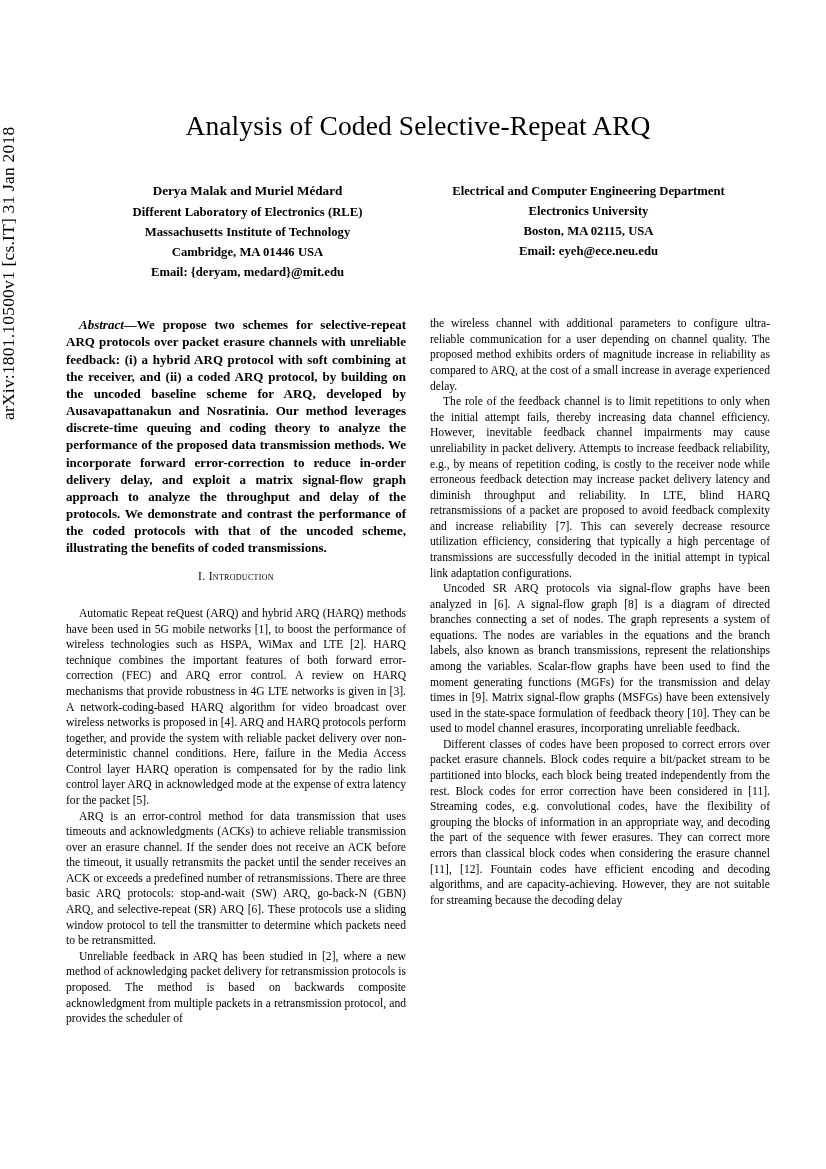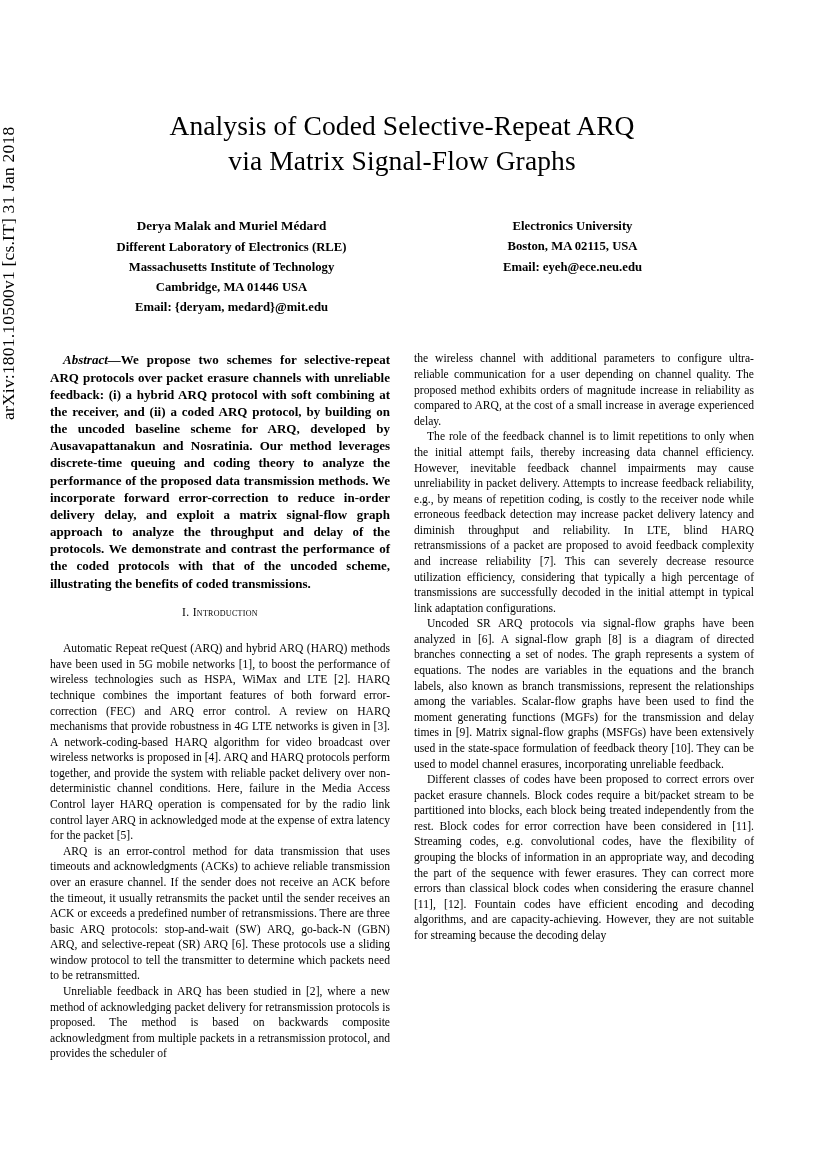--- a/index.html
+++ b/index.html
@@ -32,21 +32,21 @@
     transform-origin: 30px 30px;
     font-family: "Liberation Serif", serif;
     font-size: 17.5px;
     letter-spacing: 0.2px;
     white-space: nowrap;
     color: #000;
   }
 
   .content {
     position: absolute;
-    left: 50px;
+    left: 66px;
     top: 0;
     width: 704px;
     height: 844px;
   }
 
   .title {
     text-align: center;
     font-size: 27.5px;
     line-height: 1.28;
     margin-top: 108px;
@@ -113,32 +113,32 @@
 <body>
 
 <div class="page">
 
   <div class="arxiv-stamp">arXiv:1801.10500v1  [cs.IT]  31 Jan 2018</div>
 
   <div class="content">
 
     <div class="title">
       <div>Analysis of Coded Selective-Repeat ARQ</div>
-      <div>via Matrix Signal-Flow Graphs</div>
     </div>
 
     <div class="authors">
       <div class="author-block">
         <div class="author-name">Derya Malak and Muriel Médard</div>
         <div>Different Laboratory of Electronics (RLE)</div>
         <div>Massachusetts Institute of Technology</div>
         <div>Cambridge, MA 01446 USA</div>
         <div>Email: {deryam, medard}@mit.edu</div>
       </div>
       <div class="author-block">
+        <div>Electrical and Computer Engineering Department</div>
         <div>Electronics University</div>
         <div>Boston, MA 02115, USA</div>
         <div>Email: eyeh@ece.neu.edu</div>
       </div>
     </div>
 
     <div class="columns">
 
       <div class="col">
         <div class="abstract"><span class="lead">Abstract—</span><span>We propose two schemes for selective-repeat ARQ protocols over packet erasure channels with unreliable feedback: (i) a hybrid ARQ protocol with soft combining at the receiver, and (ii) a coded ARQ protocol, by building on the uncoded baseline scheme for ARQ, developed by Ausavapattanakun and Nosratinia. Our method leverages discrete-time queuing and coding theory to analyze the performance of the proposed data transmission methods. We incorporate forward error-correction to reduce in-order delivery delay, and exploit a matrix signal-flow graph approach to analyze the throughput and delay of the protocols. We demonstrate and contrast the performance of the coded protocols with that of the uncoded scheme, illustrating the benefits of coded transmissions.</span></div>

